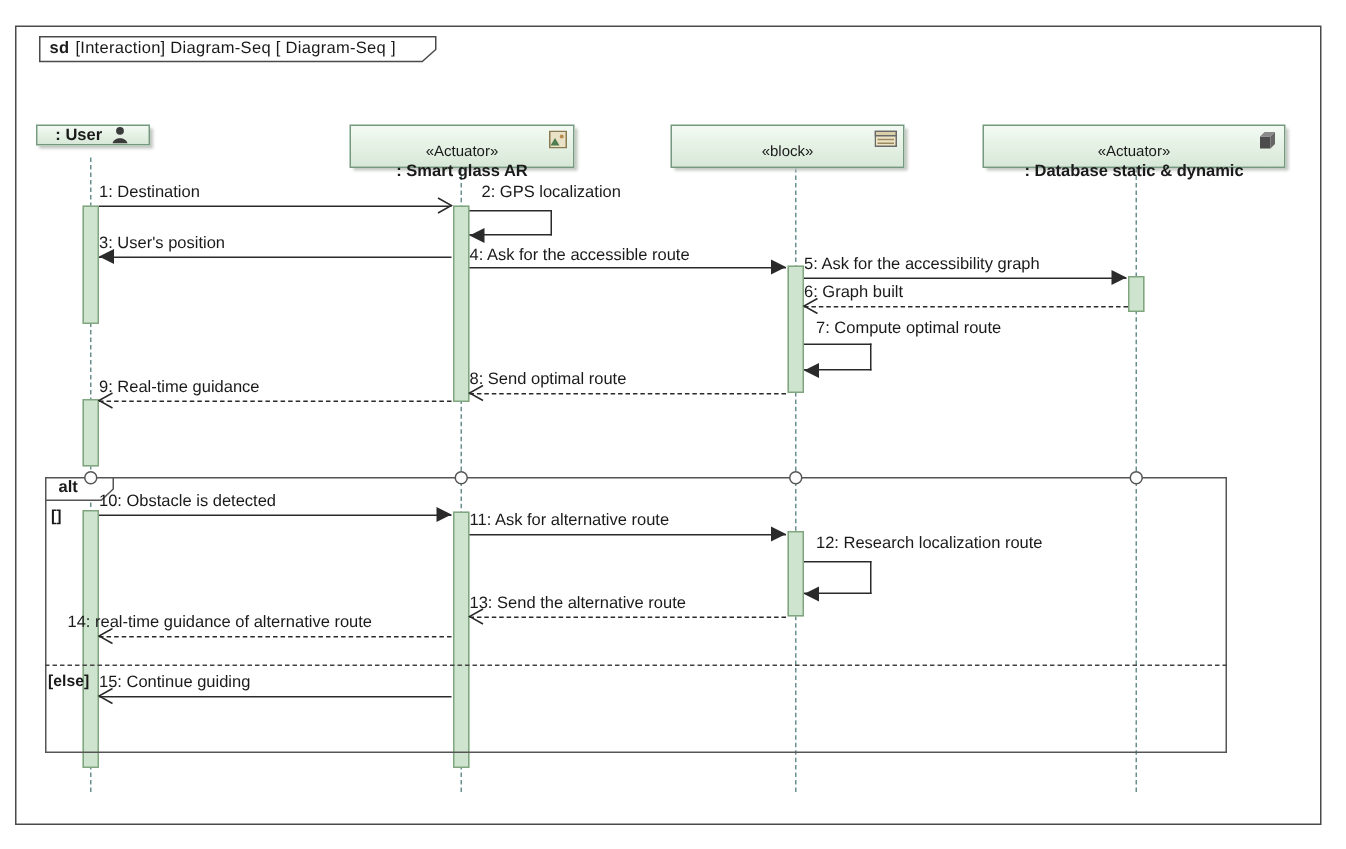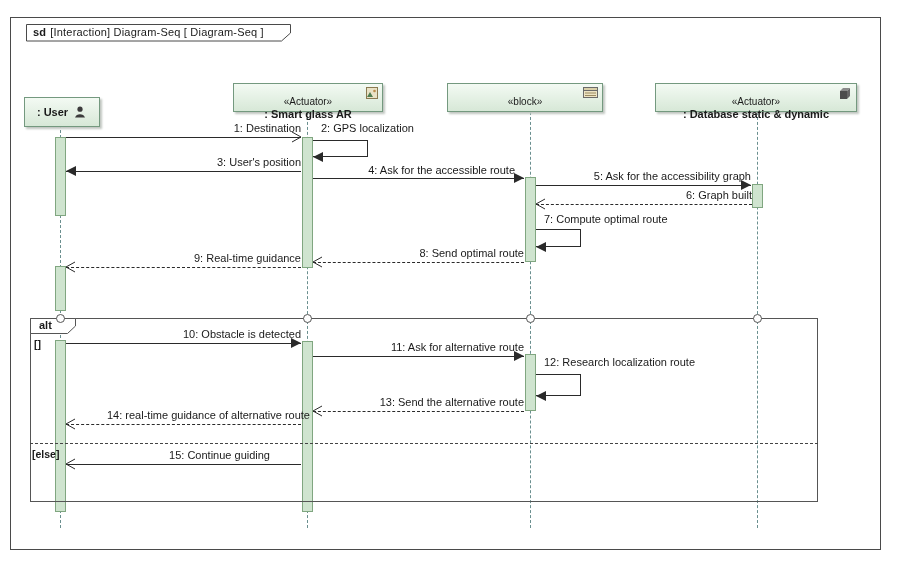--- a/index.html
+++ b/index.html
@@ -19,21 +19,21 @@
   .head .hname{font-size:11px;font-weight:bold;line-height:13px;white-space:nowrap;}
   .head-single{display:flex;align-items:center;justify-content:center;gap:5px;}
   
   .act{width:11px;background:#cfe4cf;border:1px solid #80a680;box-sizing:border-box;}
   
   .ln{height:0;border-top:1px solid #2a2a2a;}
   .ln.dash{border-top:1px dashed #2a2a2a;}
   .loop{border:1px solid #2a2a2a;border-left:none;box-sizing:border-box;}
   .arrR{width:0;height:0;border:5px solid transparent;border-right:0;border-left:10px solid #2a2a2a;}
   .arrL{width:0;height:0;border:5px solid transparent;border-left:0;border-right:10px solid #2a2a2a;}
-  .mlabel{font-size:11px;text-align:right;white-space:nowrap;line-height:13px;}
+  .mlabel{font-size:11px;text-align:left;white-space:nowrap;line-height:13px;}
   .mlabel.left{text-align:left;}
   
   .altbox{border:1px solid #555;box-sizing:border-box;}
   .sep{height:0;border-top:1px dashed #444;}
   .guard{font-size:10.5px;font-weight:bold;white-space:nowrap;}
   .opname{font-size:11px;font-weight:bold;}
   .lcirc{width:7px;height:7px;border:1px solid #555;border-radius:50%;background:#fdfdfd;}
   svg{display:block;}
 </style>
 </head>
@@ -48,21 +48,21 @@
       <polygon points="0.5,0.5 264.5,0.5 264.5,9 255.5,17 0.5,17" fill="#ffffff" stroke="#4a4a4a"></polygon>
     </svg>
     <div class="abs tab-text" style="left:7px;top:2px"><b>sd</b><span>[Interaction] Diagram-Seq [ Diagram-Seq ]</span></div>
   </div>
 
   <div class="abs lifeline" style="left:60px;top:105px;height:423px"></div>
   <div class="abs lifeline" style="left:307px;top:112px;height:416px"></div>
   <div class="abs lifeline" style="left:530px;top:112px;height:416px"></div>
   <div class="abs lifeline" style="left:757px;top:112px;height:416px"></div>
 
-  <div class="abs head head-single" style="left:24px;top:97px;width:76px;height:30px">
+  <div class="abs head head-single" style="left:24px;top:83px;width:76px;height:14px">
     <span class="hname">: User</span>
     <span>
       <svg width="14" height="14">
           <circle cx="7" cy="4.2" r="2.6" fill="#3b3b3b"></circle>
           <path d="M2 12.5 C3.2 8, 10.8 8, 12 12.5 Z" fill="#3b3b3b"></path>
         </svg>
     </span>
   </div>
 
   <div class="abs head" style="left:233px;top:83px;width:150px;height:29px">

